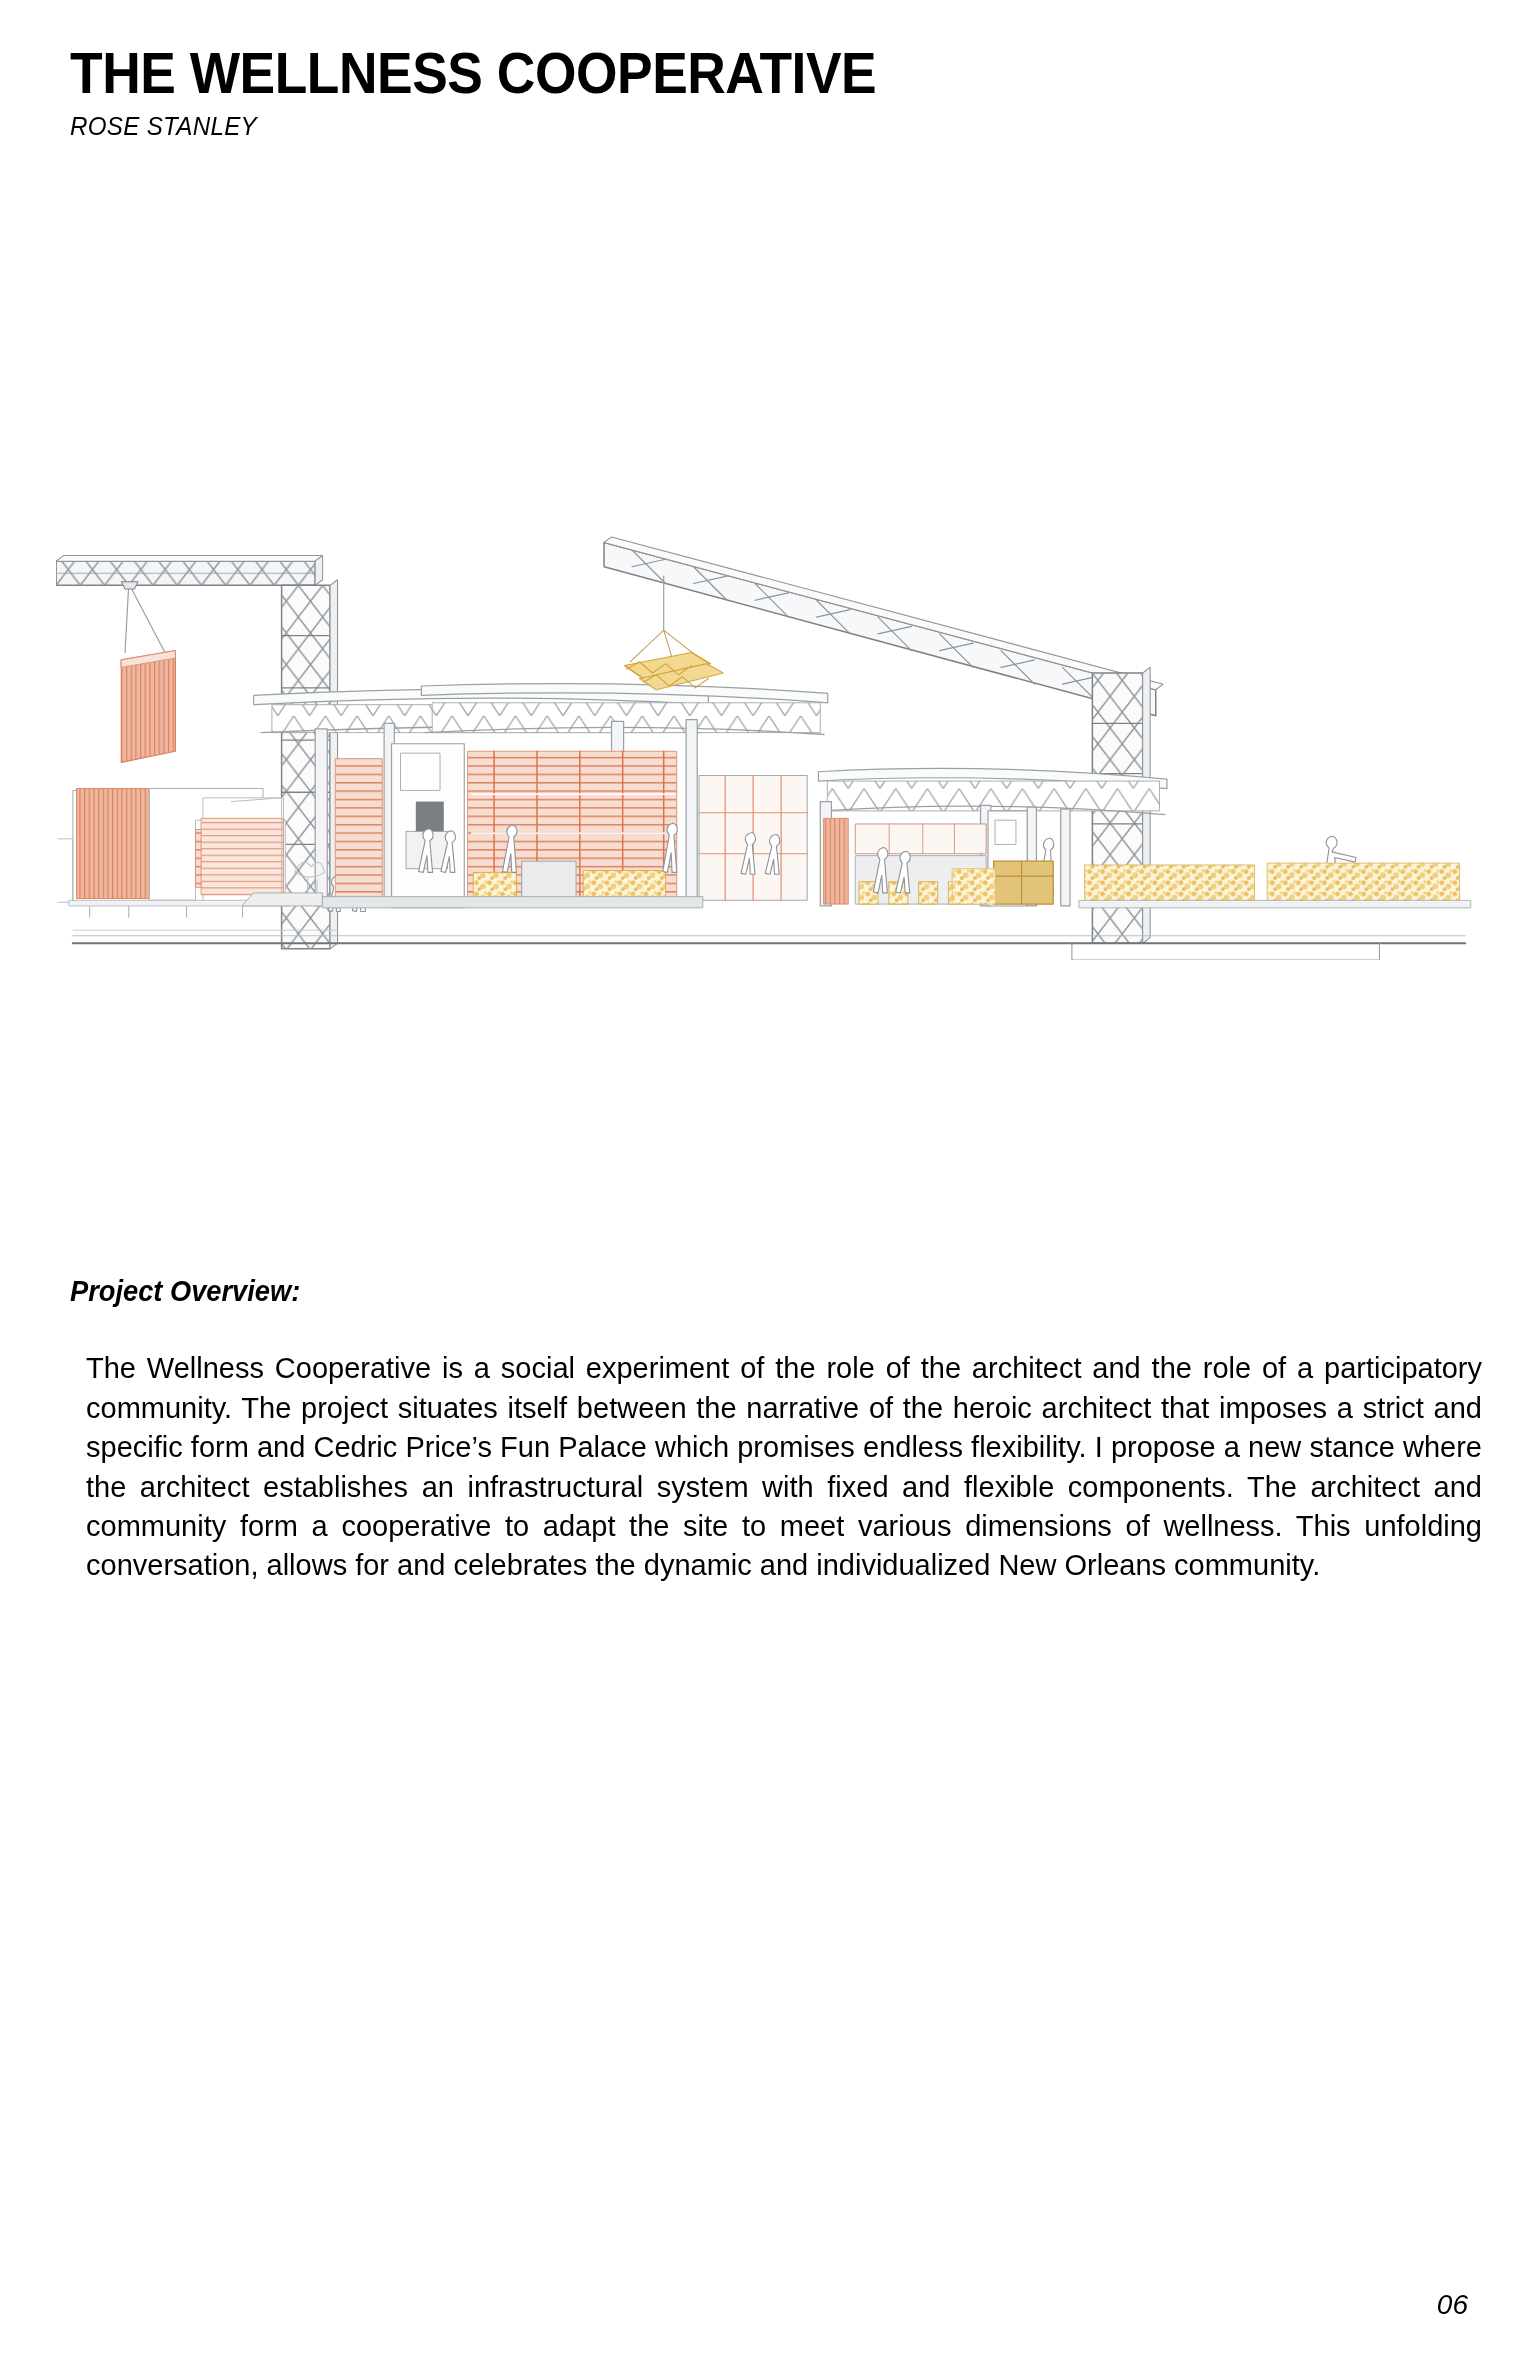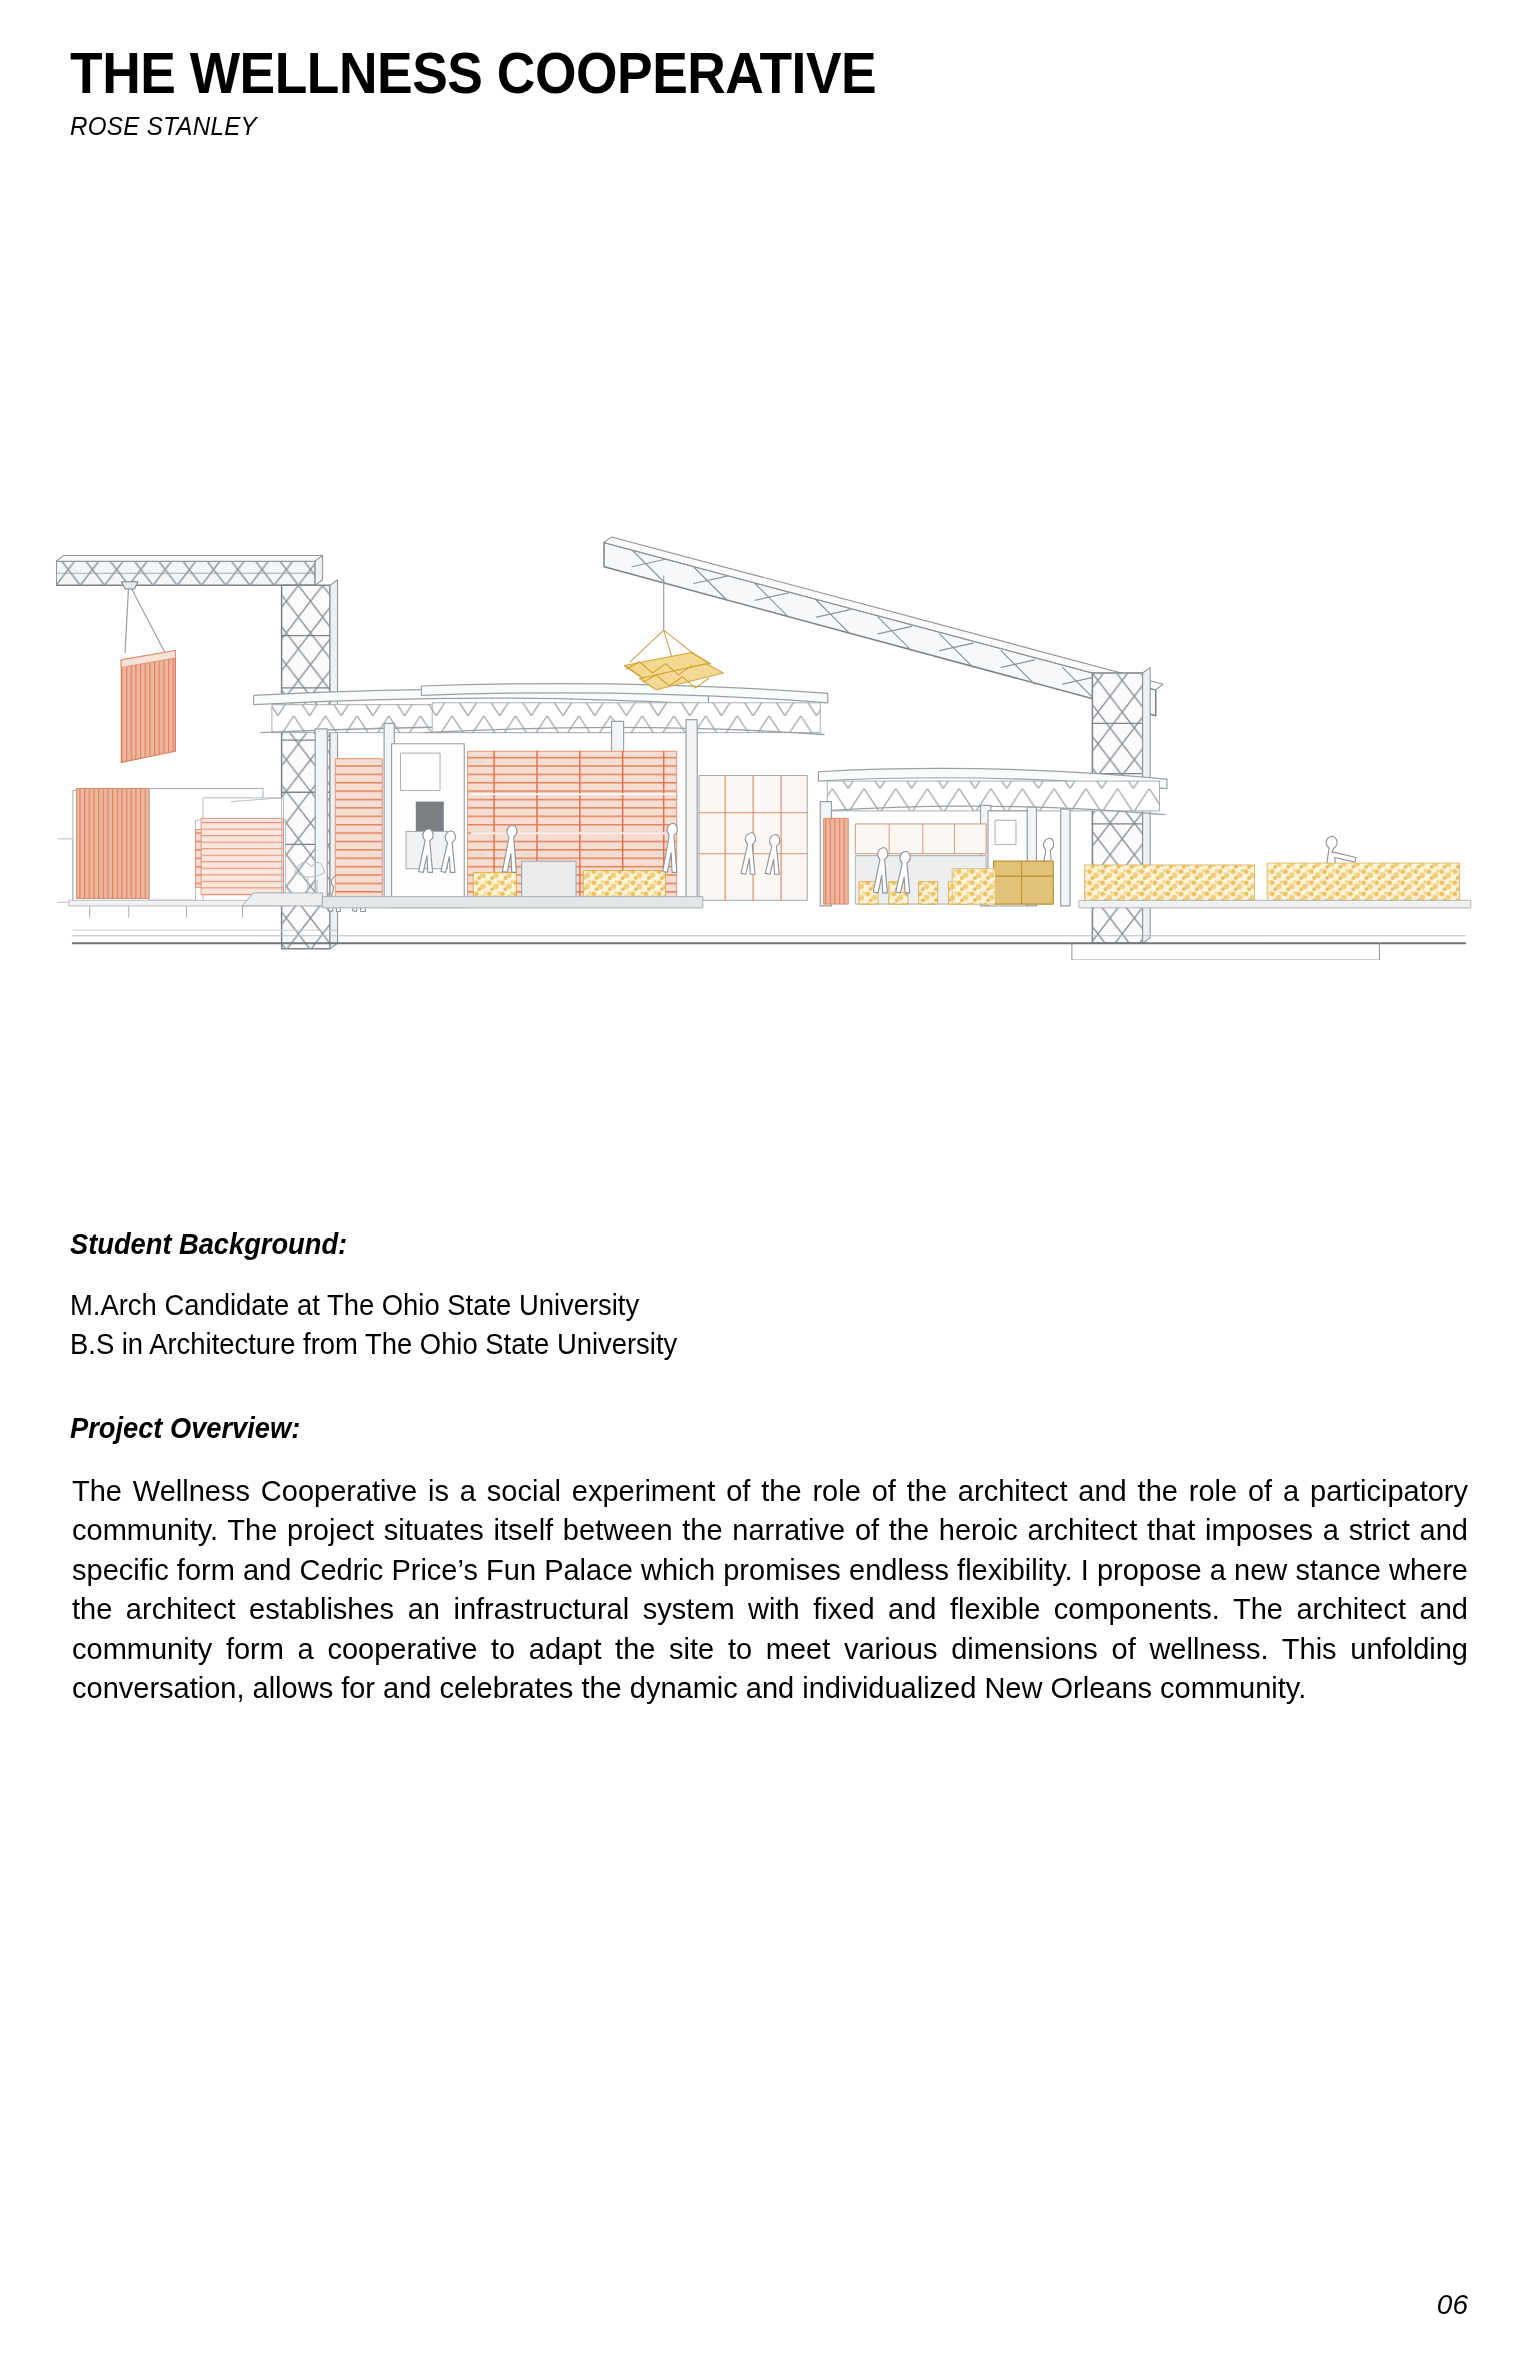--- a/index.html
+++ b/index.html
@@ -93,21 +93,21 @@
     margin: 0;
   }
   .spacer-lg { height: 47px; }
   .spacer-md { height: 24px; }
   .overview-body {
     font-family: "Liberation Sans", sans-serif;
     font-size: 29px;
     line-height: 1.36;
     text-align: justify;
     text-justify: inter-word;
-    margin: 2px;
+    margin: 16px;
     width: 1396px;
   }
 
   
   .page-number {
     position: absolute;
     right: 70px;
     bottom: 58px;
     font-family: "Liberation Sans", sans-serif;
     font-style: italic;
@@ -410,27 +410,20 @@
           <path d="M1090 452 L1090 470 L1420 470 L1420 452" fill="none" stroke="#9aa0a5" stroke-width="1.2"></path>
           <line x1="18" y1="438" x2="300" y2="438" stroke="#c5cacd" stroke-width="1"></line>
         </g>
 
       </g>
     </svg>
   </div>
 
   <div class="content">
 
-    <div>
-      <div class="sec-head">Student Background:</div>
-      <div class="bg-lines">
-        <div class="bg-line">M.Arch Candidate at The Ohio State University</div>
-        <div class="bg-line">B.S in Architecture from The Ohio State University</div>
-      </div>
-    </div>
 
     <div class="spacer-lg"></div>
 
     <div>
       <div class="sec-head">Project Overview:</div>
       <div class="spacer-md"></div>
       <p class="overview-body">The Wellness Cooperative is a social experiment of the role of the architect and the role of a participatory community. The project situates itself between the narrative of the heroic architect that imposes a strict and specific form and Cedric Price’s Fun Palace which promises endless flexibility. I propose a new stance where the architect establishes an infrastructural system with fixed and flexible components. The architect and community form a cooperative to adapt the site to meet various dimensions of wellness. This unfolding conversation, allows for and celebrates the dynamic and individualized New Orleans community.</p>
     </div>
 
   </div>

